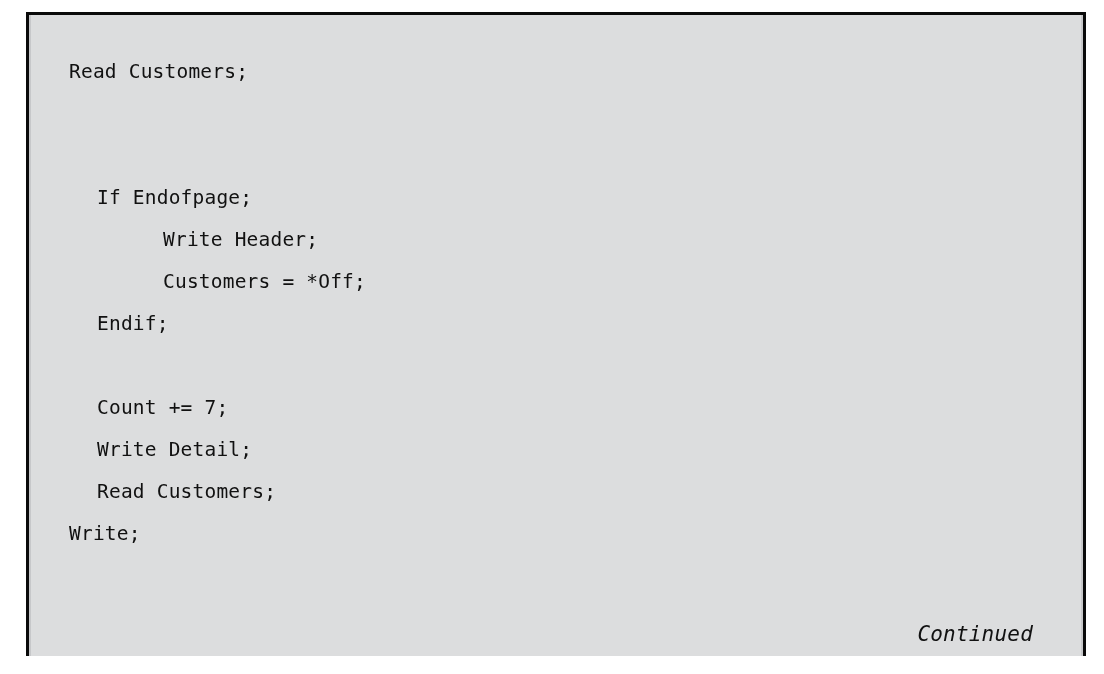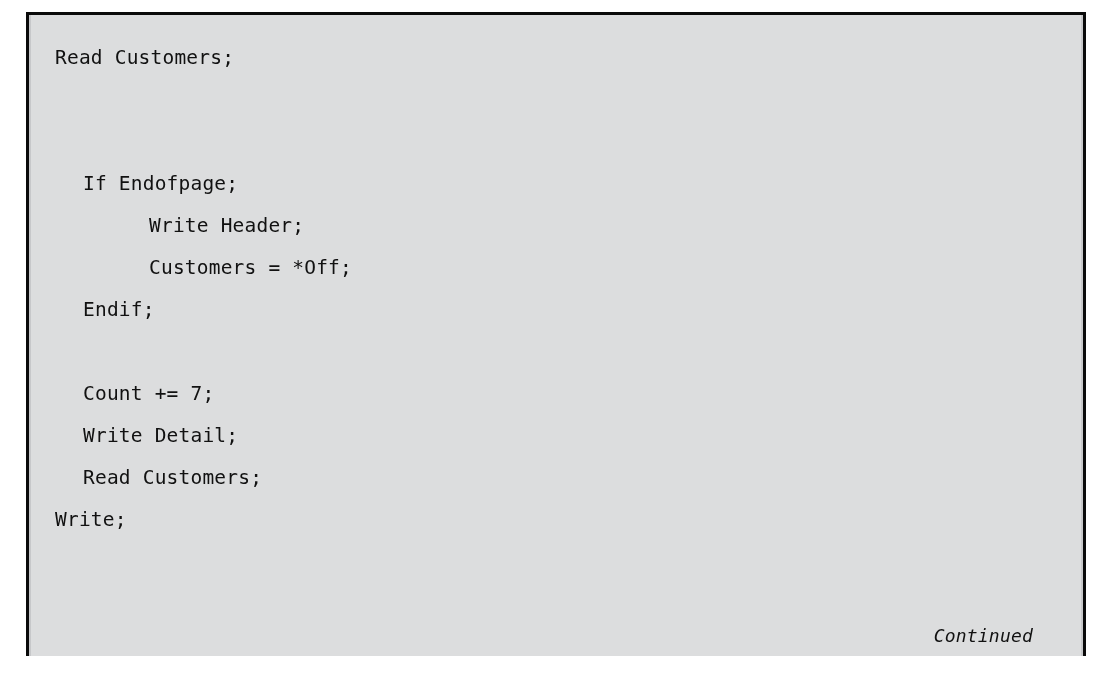--- a/index.html
+++ b/index.html
@@ -59,21 +59,21 @@
     background: #c7c8ca;
     pointer-events: none;
   }
 
   .code-listing {
     position: absolute;
     left: 0;
     top: 0;
     right: 0;
     padding: 22px 0 0 0;
-    margin: 0;
+    margin: 14px;
   }
 
   .code-line {
     height: 42px;
     line-height: 42px;
     font-family: "DejaVu Sans Mono", monospace;
     font-size: 19.5px;
     color: #111111;
     white-space: pre;
     letter-spacing: 0.2px;
@@ -87,21 +87,21 @@
   .code-line.blank {
     height: 42px;
   }
 
   .continued-label {
     position: absolute;
     right: 50px;
     bottom: 10px;
     font-family: "DejaVu Sans Mono", monospace;
     font-style: italic;
-    font-size: 18px;
+    font-size: 21px;
     color: #111111;
     white-space: pre;
     letter-spacing: 0.2px;
   }
 </style>
 </head>
 <body>
 
 <div id="root">
 

